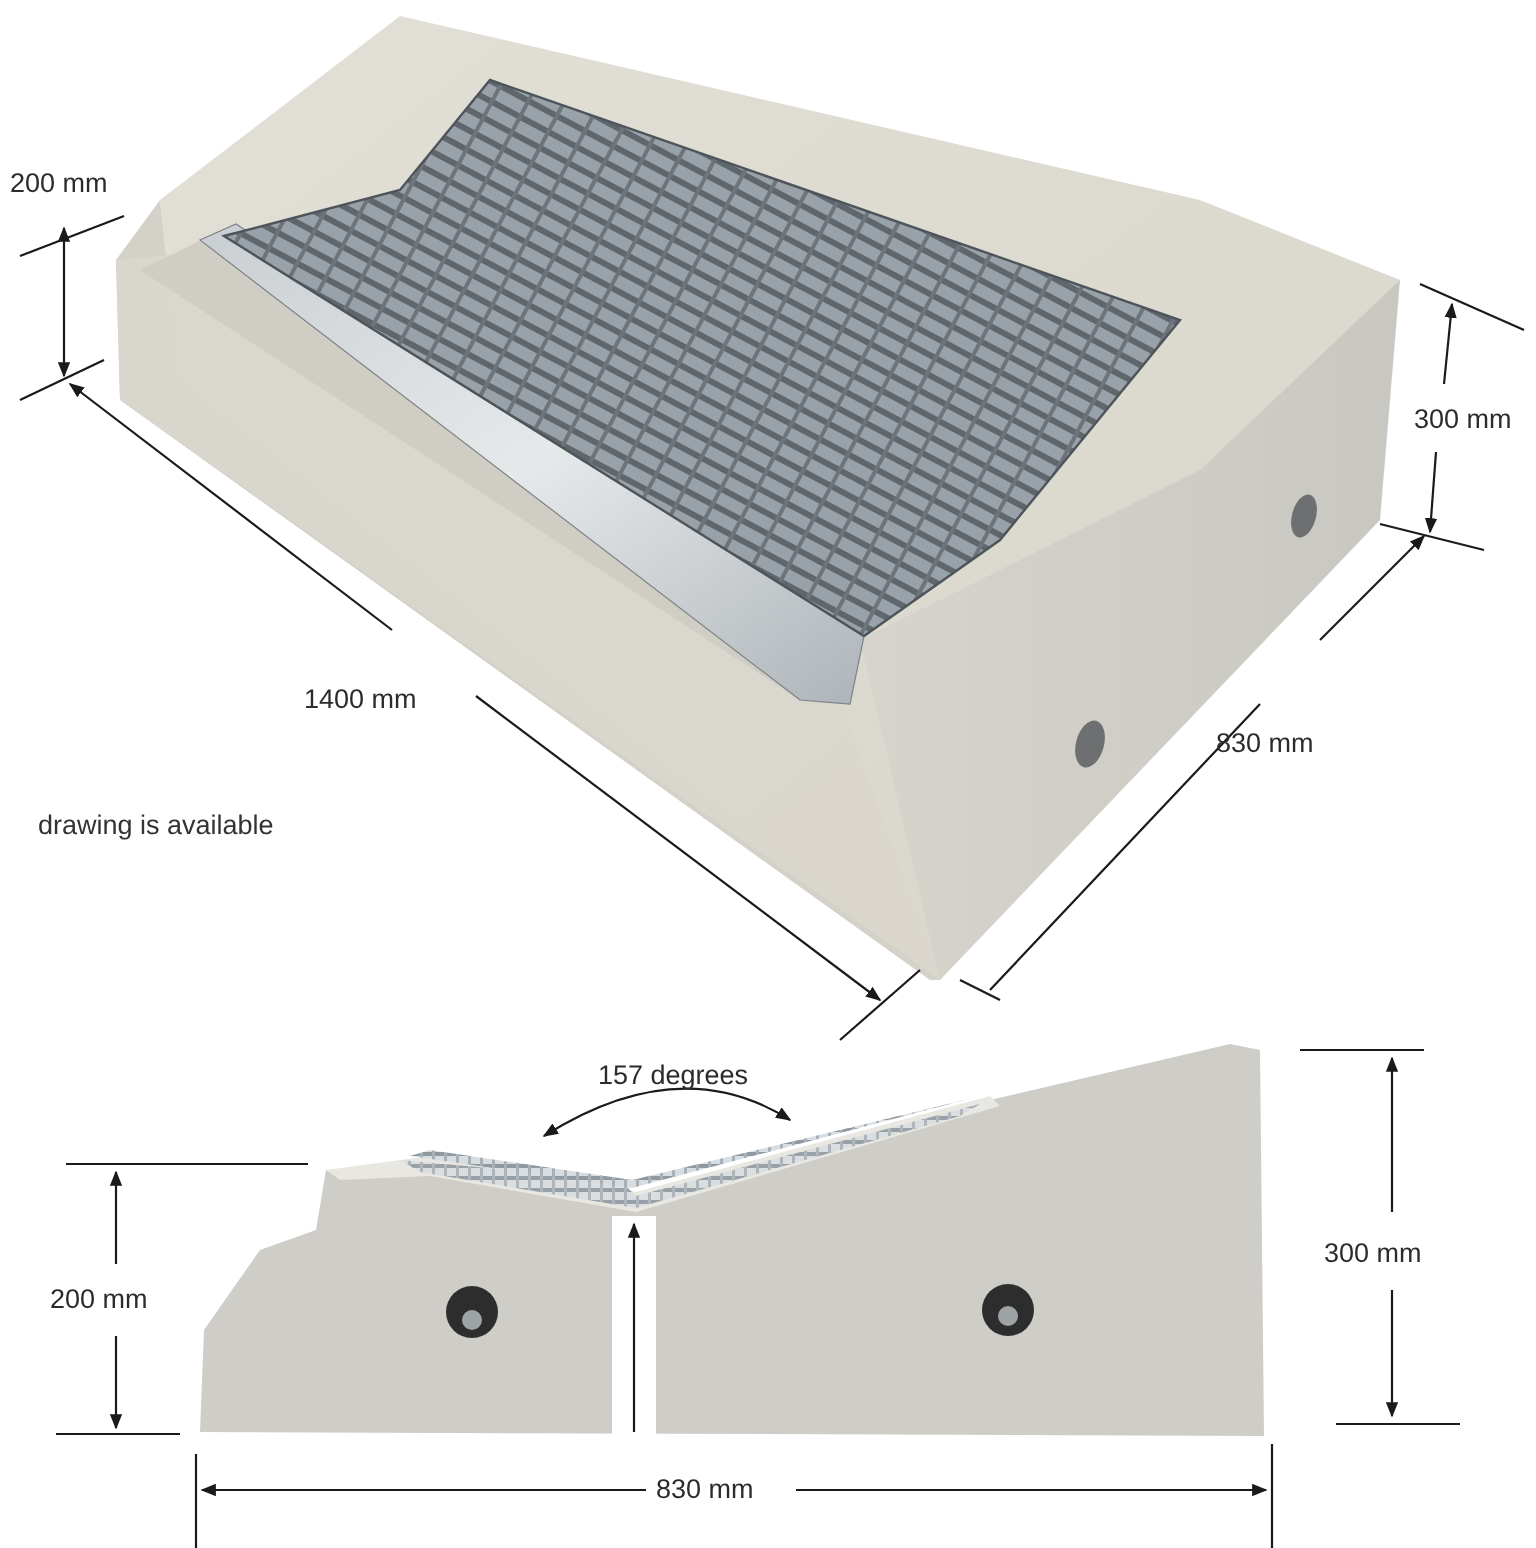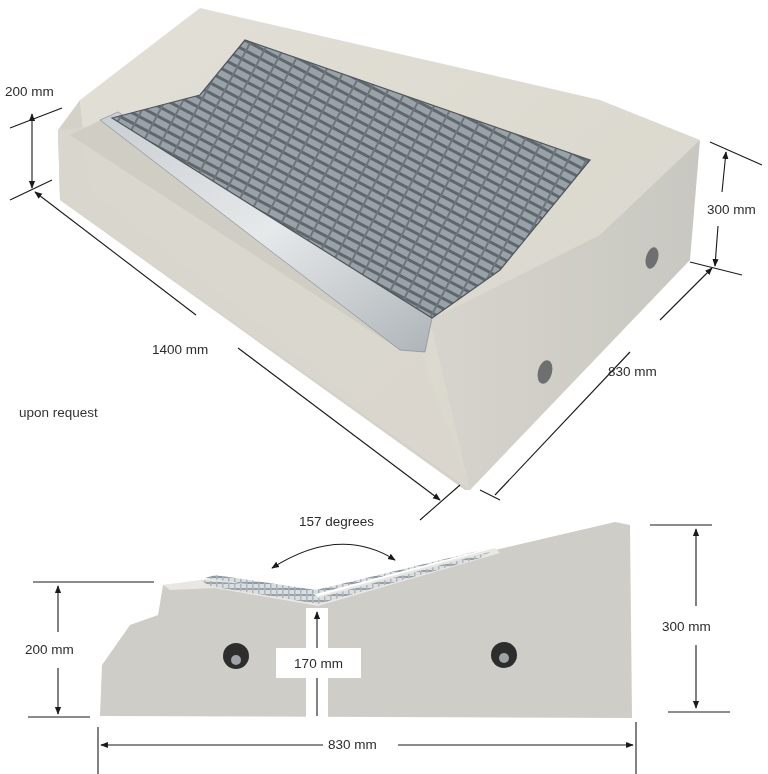--- a/index.html
+++ b/index.html
@@ -113,21 +113,20 @@
     </g>
   </svg>
 
   
   <div class="label" style="left:5px; top:85px;">200 mm</div>
   <div class="label" style="left:152px; top:323px;margin-top:20px;">1400 mm</div>
   <div class="label" style="left:707px; top:203px;">300 mm</div>
   <div class="label" style="left:608px; top:365px;">830 mm</div>
 
   <div class="note">
-    <span>upon request</span>
+    <span>drawing is available</span>
   </div>
 
-  <div class="label" style="left:299px; top:515px;text-align:center;">157 degrees</div>
+  <div class="label" style="left:299px; top:531px;text-align:center;">157 degrees</div>
   <div class="label" style="left:25px; top:643px;">200 mm</div>
-  <div class="box-label">170 mm</div>
   <div class="label" style="left:662px; top:620px;">300 mm</div>
   <div class="label" style="left:328px; top:738px;">830 mm</div>
 </div>
 
 </body></html>

